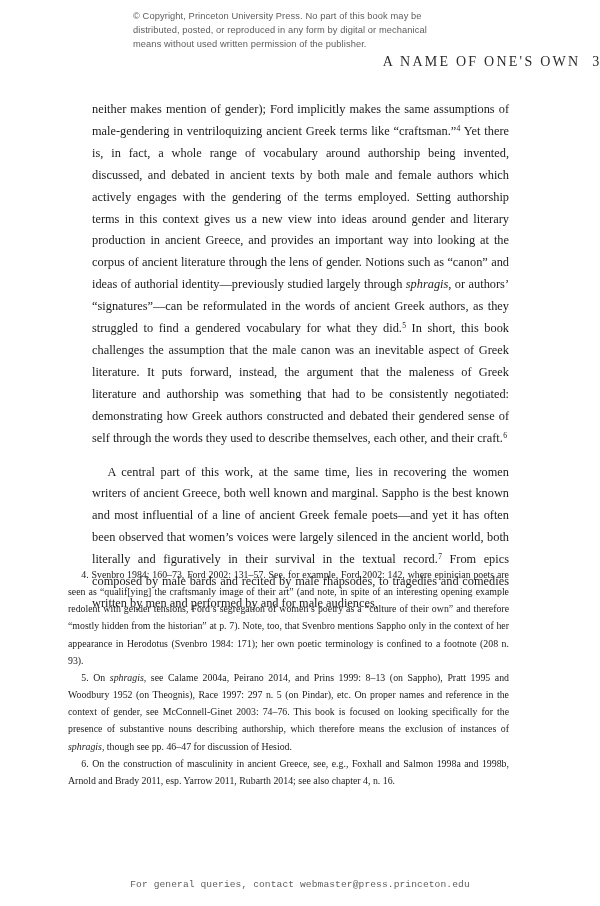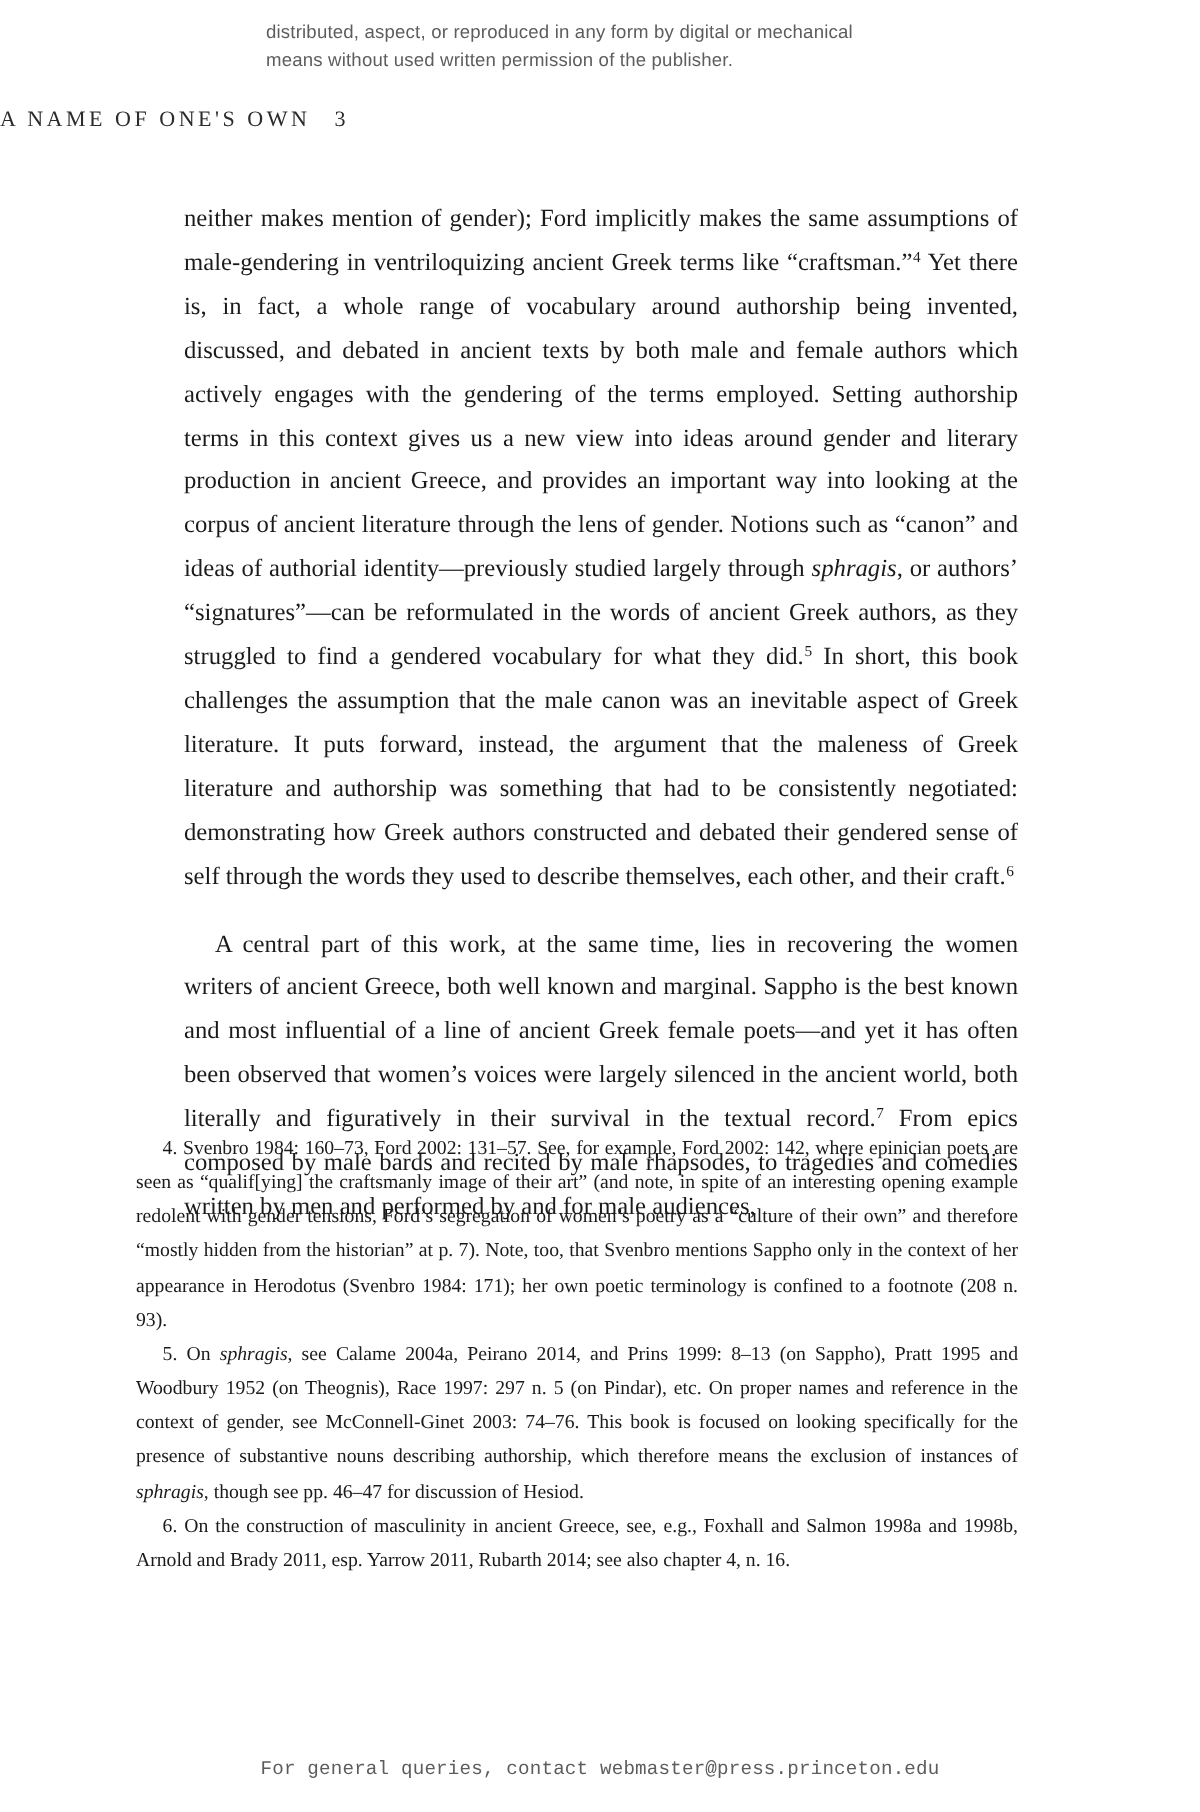--- a/index.html
+++ b/index.html
@@ -39,22 +39,22 @@
     letter-spacing: 0.01em;
   }
   .copyright-stamp div { white-space: nowrap; }
 
   
   .running-head {
     position: absolute;
     left: 0;
     right: 0;
     top: 54px;
-    text-align: left;
-    font-size: 11px;
+    text-align: right;
+    font-size: 14px;
     letter-spacing: 0.16em;
     color: #2b2b2b;
     font-variant: small-caps;
     text-transform: uppercase;
   }
   .running-head .rh-title { }
   .running-head .rh-folio {
     margin-left: 12px;
     letter-spacing: 0.05em;
   }
@@ -112,21 +112,22 @@
     color: #5d5d5d;
     letter-spacing: 0.01em;
   }
 </style>
 </head>
 <body>
 
 <div class="page">
 
   <div class="copyright-stamp">
-    <div>distributed, aspect, or reproduced in any form by digital or mechanical</div>
+    <div>© Copyright, Princeton University Press. No part of this book may be</div>
+    <div>distributed, posted, or reproduced in any form by digital or mechanical</div>
     <div>means without used written permission of the publisher.</div>
   </div>
 
   <div class="running-head">
     <span class="rh-title">A Name of One's Own</span><span class="rh-folio">3</span>
   </div>
 
   <div class="body-col">
     <p class="body-par"><span>neither makes mention of gender); Ford implicitly makes the same assumptions of male-gendering in ventriloquizing ancient Greek terms like “craftsman.”</span><sup class="fn">4</sup><span> Yet there is, in fact, a whole range of vocabulary around authorship being invented, discussed, and debated in ancient texts by both male and female authors which actively engages with the gendering of the terms employed. Setting authorship terms in this context gives us a new view into ideas around gender and literary production in ancient Greece, and provides an important way into looking at the corpus of ancient literature through the lens of gender. Notions such as “canon” and ideas of authorial identity—previously studied largely through </span><i>sphragis</i><span>, or authors’ “signatures”—can be reformulated in the words of ancient Greek authors, as they struggled to find a gendered vocabulary for what they did.</span><sup class="fn">5</sup><span> In short, this book challenges the assumption that the male canon was an inevitable aspect of Greek literature. It puts forward, instead, the argument that the maleness of Greek literature and authorship was something that had to be consistently negotiated: demonstrating how Greek authors constructed and debated their gendered sense of self through the words they used to describe themselves, each other, and their craft.</span><sup class="fn">6</sup></p>
     <p class="body-par"><span>A central part of this work, at the same time, lies in recovering the women writers of ancient Greece, both well known and marginal. Sappho is the best known and most influential of a line of ancient Greek female poets—and yet it has often been observed that women’s voices were largely silenced in the ancient world, both literally and figuratively in their survival in the textual record.</span><sup class="fn">7</sup><span> From epics composed by male bards and recited by male rhapsodes, to tragedies and comedies written by men and performed by and for male audiences,</span></p>

